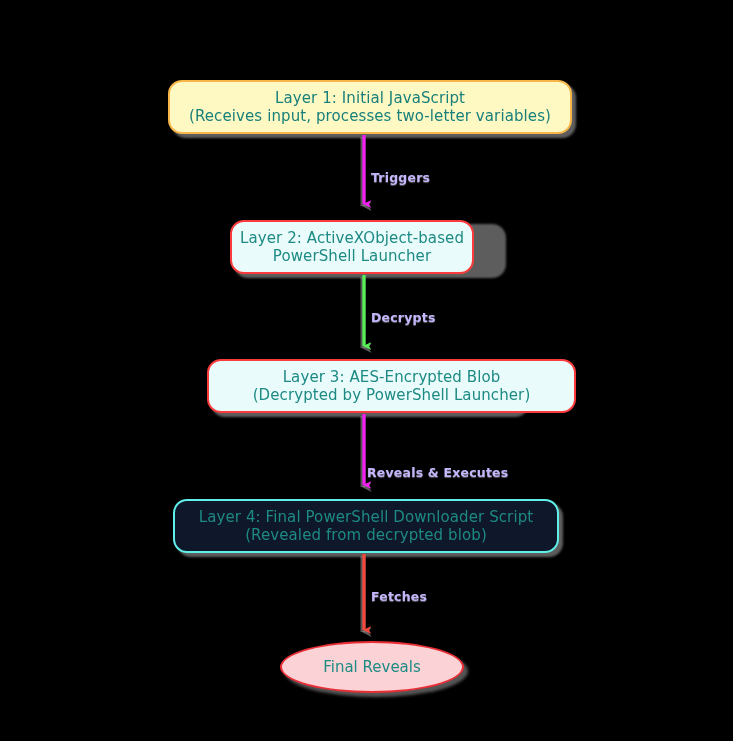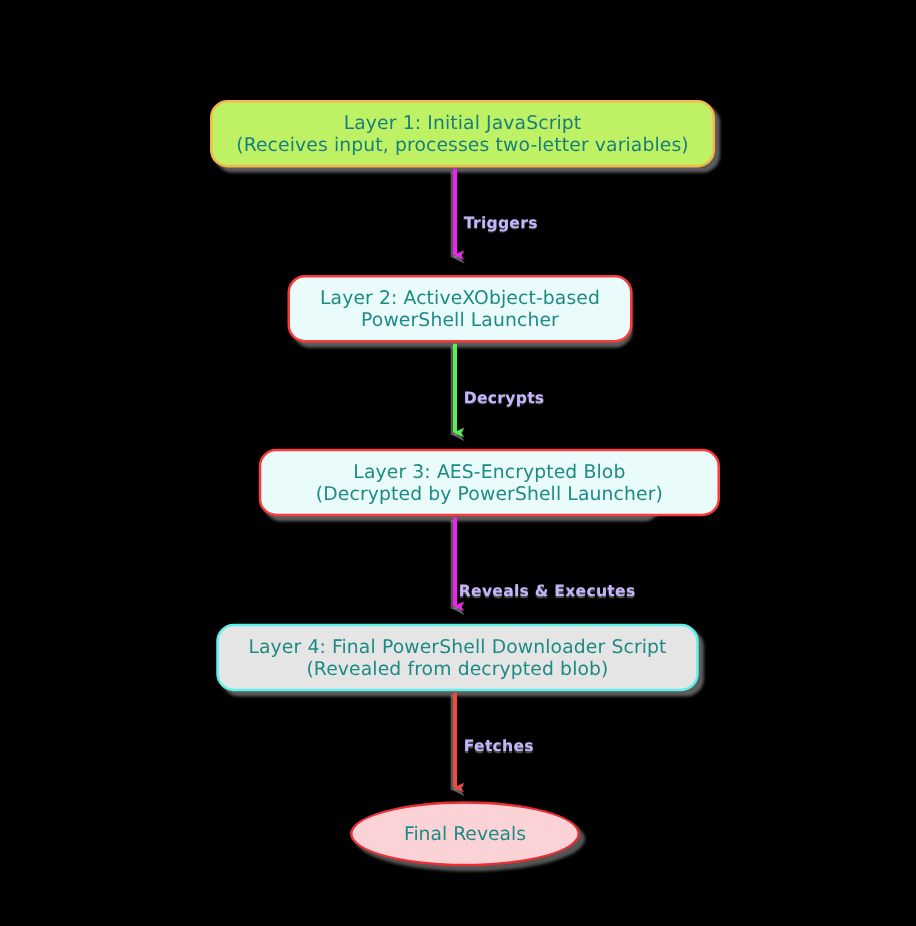--- a/index.html
+++ b/index.html
@@ -43,31 +43,31 @@
     position: absolute;
     background: rgba(170,170,170,0.55);
     filter: blur(1.2px);
     z-index: 1;
   }
 
   .node, .ellipse { z-index: 3; }
 
   
   .n1 {
-    background: #bef264;
+    background: #fef9c3;
     border: 2.4px solid #f6b64a;
     color: #187f7a;
   }
   .n2, .n3 {
     background: #e9fbfa;
     border: 2.4px solid #fb3b3b;
     color: #1d8a84;
   }
   .n4 {
-    background: #e5e5e5;
+    background: #0f172a;
     border: 2.4px solid #5ff0ea;
     color: #1d8a84;
   }
 
   .ellipse {
     position: absolute;
     box-sizing: border-box;
     background: #fbd3d6;
     border: 2.6px solid #ea2e35;
     border-radius: 50%;
@@ -154,21 +154,21 @@
   <div class="shadow rounded" style="left:234px; top:224px; width:272px; height:54px;"></div>
   <div class="shadow rounded" style="left:211px; top:363px; width:318px; height:54px;"></div>
   <div class="shadow rounded" style="left:177px; top:503px; width:386px; height:54px;"></div>
   <div class="ellipse-shadow" style="left:284px; top:645px; width:184px; height:52px;"></div>
 
   <div class="node rounded n1" style="left:168px; top:80px; width:404px; height:54px;">
     <span class="label">Layer 1: Initial JavaScript
 (Receives input, processes two-letter variables)</span>
   </div>
 
-  <div class="node rounded n2" style="left:230px; top:220px; width:276px; height:54px;">
+  <div class="node rounded n2" style="left:230px; top:220px; width:244px; height:54px;">
     <span class="label">Layer 2: ActiveXObject-based
 PowerShell Launcher</span>
   </div>
 
   <div class="node rounded n3" style="left:207px; top:359px; width:369px; height:54px;">
     <span class="label">Layer 3: AES-Encrypted Blob
 (Decrypted by PowerShell Launcher)</span>
   </div>
 
   <div class="node rounded n4" style="left:173px; top:499px; width:386px; height:54px;">

